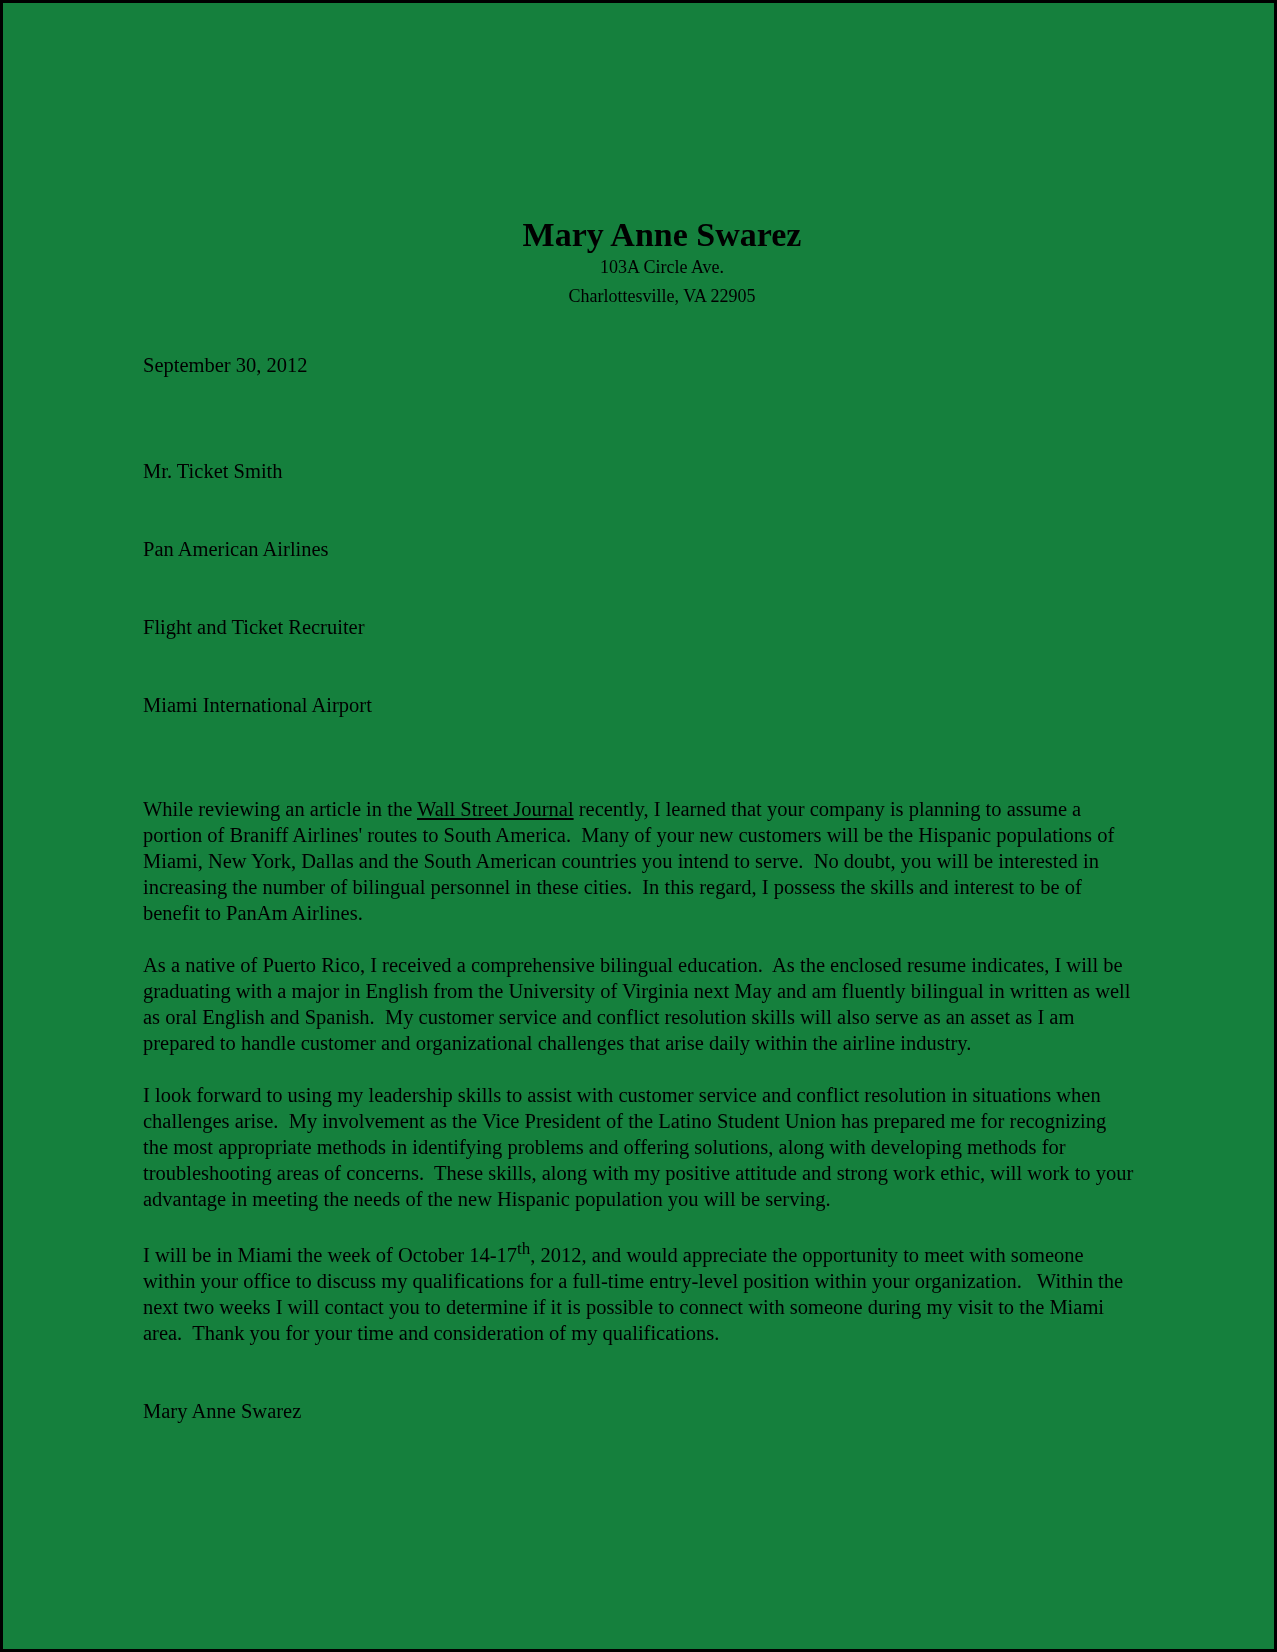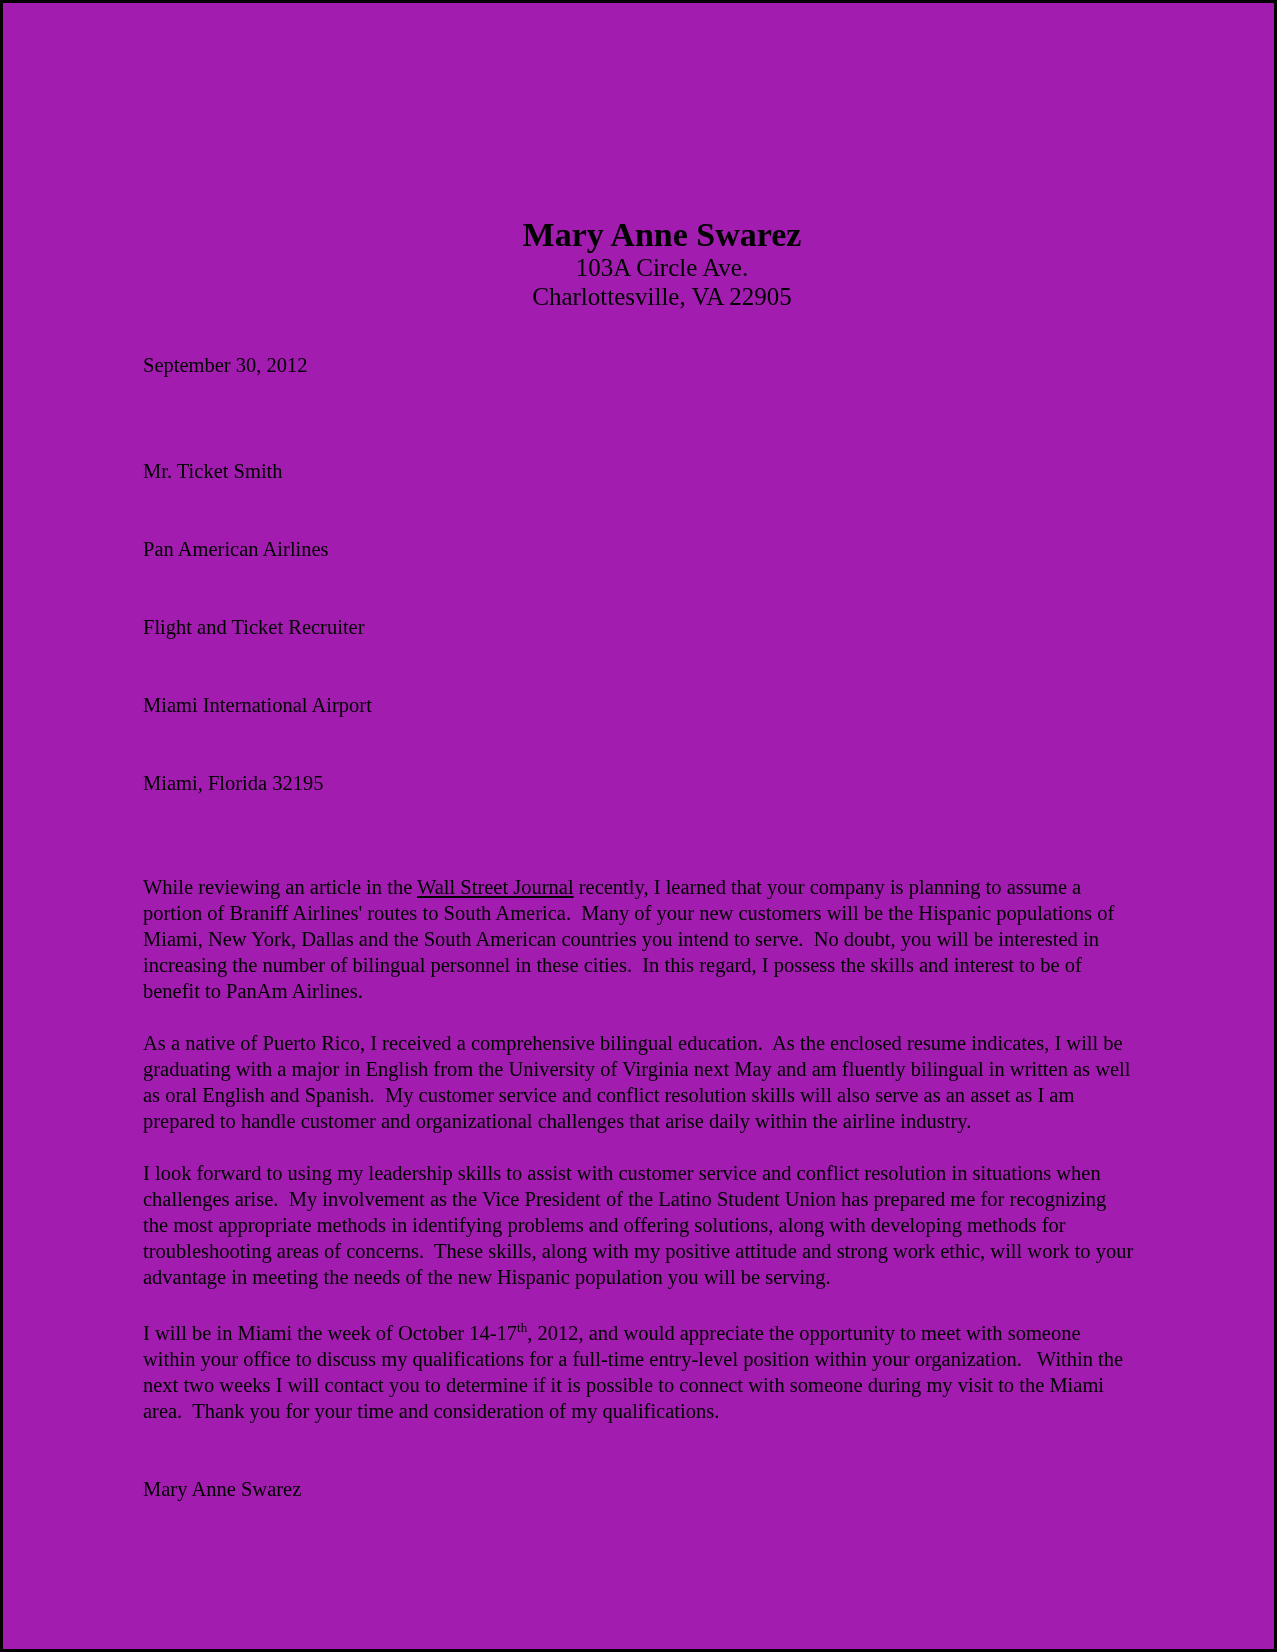--- a/index.html
+++ b/index.html
@@ -5,57 +5,57 @@
   html, body {
     margin: 0;
     padding: 0;
     background: #ffffff;
   }
   .page {
     position: relative;
     box-sizing: border-box;
     width: 1277px;
     height: 1652px;
-    background: #a21caf;
+    background: #15803d;
     border: 3px solid #000000;
     font-family: "Liberation Serif", "DejaVu Serif", serif;
     color: #000000;
     overflow: hidden;
   }
   .content {
     box-sizing: border-box;
     padding: 214px 139px 0 140px;
   }
   .letterhead {
     text-align: center;
     margin-left: 46px;
   }
   .letterhead .name {
     font-size: 34px;
     font-weight: bold;
     line-height: 36px;
   }
   .letterhead .addr {
-    font-size: 25px;
+    font-size: 18px;
     line-height: 29px;
   }
   .bodytext {
     font-size: 20.5px;
     line-height: 26px;
     white-space: pre-wrap;
   }
   .date-line   { margin-top: 41px; }
   .recipient   { margin-top: 28px; }
   .salutation  { margin-top: 32px; }
   p.para {
     margin: 26px 0 0 0;
   }
   p.para-last { margin-top: 30px; }
   .underline { text-decoration: underline; margin-top: 44px; }
-  sup { font-size: 13px; line-height: 0; }
+  sup { font-size: 17px; line-height: 0; }
   .closing   { margin-top: 28px; }
   .signature { margin-top: 52px; }
 </style>
 </head>
 <body>
 
 <div class="page">
   <div class="content">
 
     <header class="letterhead">
@@ -64,21 +64,20 @@
       <div class="addr">Charlottesville, VA 22905</div>
     </header>
 
     <div class="bodytext date-line">September 30, 2012</div>
 
     <div class="bodytext recipient">
       <div>Mr. Ticket Smith</div>
       <div>Pan American Airlines</div>
       <div>Flight and Ticket Recruiter</div>
       <div>Miami International Airport</div>
-      <div>Miami, Florida 32195</div>
     </div>
 
 
     <p class="bodytext para"><span>While reviewing an article in the </span><span class="underline">Wall Street Journal</span><span> recently, I learned that your company is planning to assume a portion of Braniff Airlines' routes to South America.  Many of your new customers will be the Hispanic populations of Miami, New York, Dallas and the South American countries you intend to serve.  No doubt, you will be interested in increasing the number of bilingual personnel in these cities.  In this regard, I possess the skills and interest to be of benefit to PanAm Airlines.</span></p>
 
     <p class="bodytext para">As a native of Puerto Rico, I received a comprehensive bilingual education.  As the enclosed resume indicates, I will be graduating with a major in English from the University of Virginia next May and am fluently bilingual in written as well as oral English and Spanish.  My customer service and conflict resolution skills will also serve as an asset as I am prepared to handle customer and organizational challenges that arise daily within the airline industry.</p>
 
     <p class="bodytext para">I look forward to using my leadership skills to assist with customer service and conflict resolution in situations when challenges arise.  My involvement as the Vice President of the Latino Student Union has prepared me for recognizing the most appropriate methods in identifying problems and offering solutions, along with developing methods for troubleshooting areas of concerns.  These skills, along with my positive attitude and strong work ethic, will work to your advantage in meeting the needs of the new Hispanic population you will be serving.</p>
 
     <p class="bodytext para para-last"><span>I will be in Miami the week of October 14-17</span><sup>th</sup><span>, 2012, and would appreciate the opportunity to meet with someone within your office to discuss my qualifications for a full-time entry-level position within your organization.   Within the next two weeks I will contact you to determine if it is possible to connect with someone during my visit to the Miami area.  Thank you for your time and consideration of my qualifications.</span></p>

